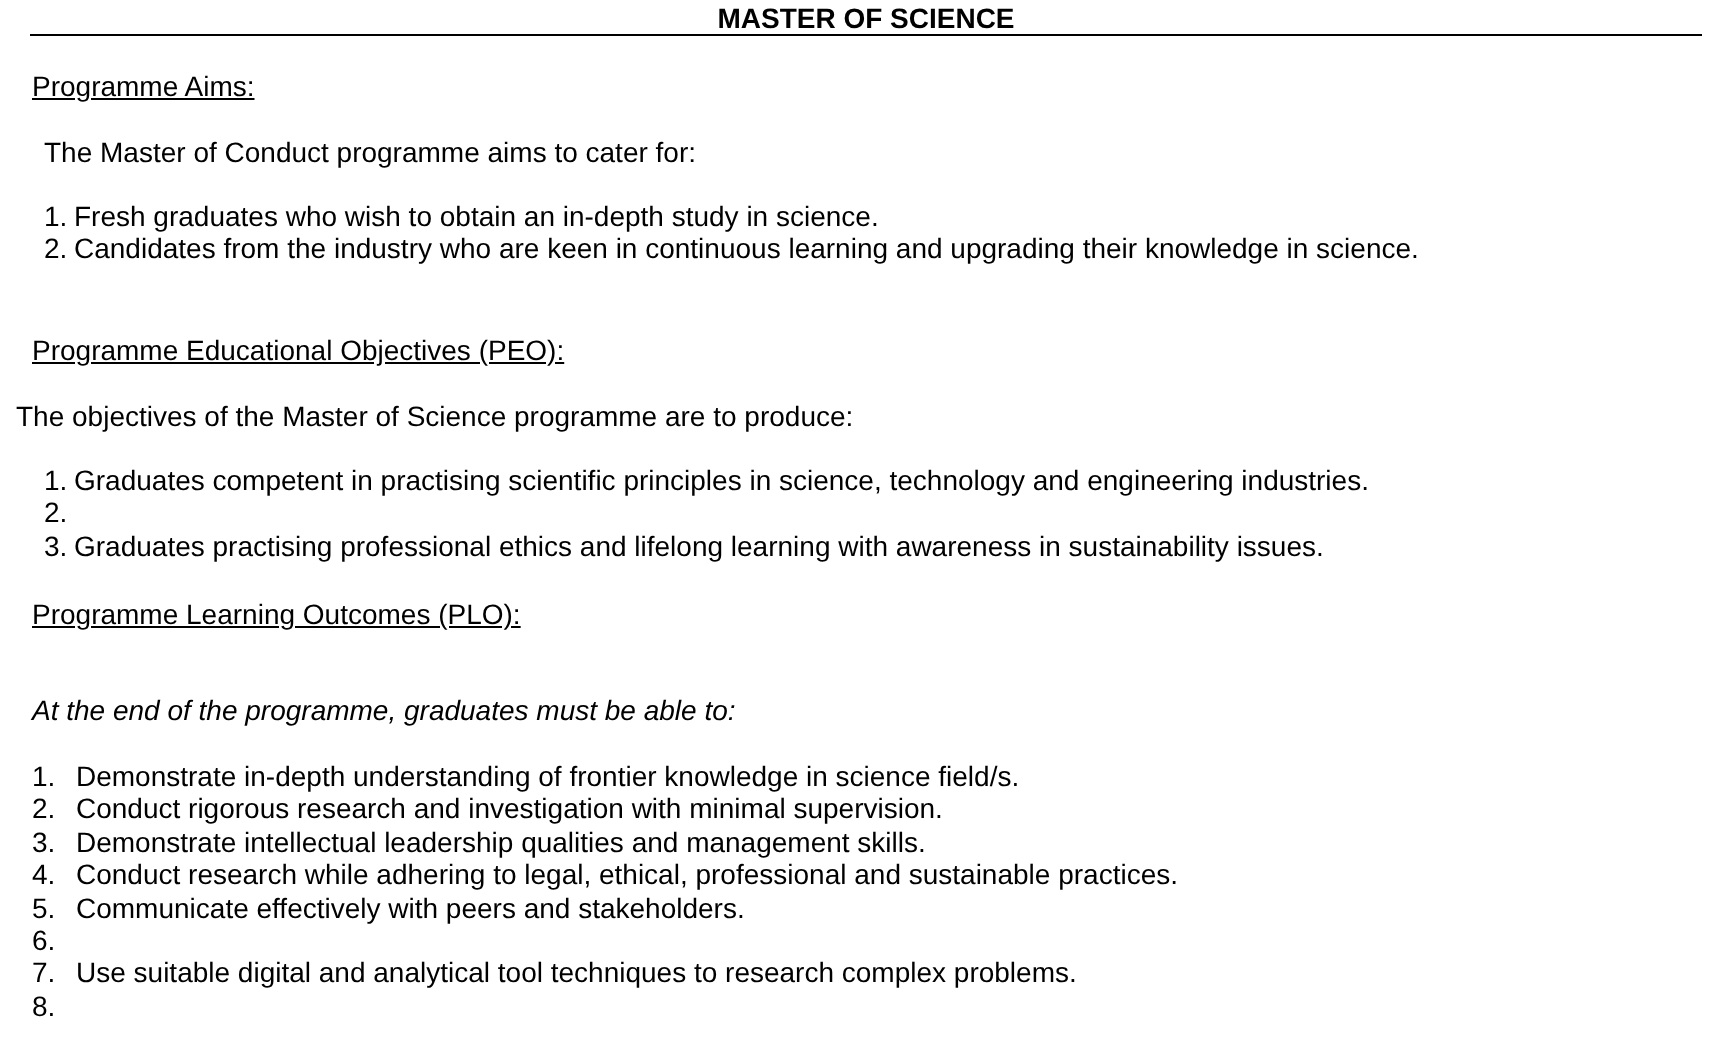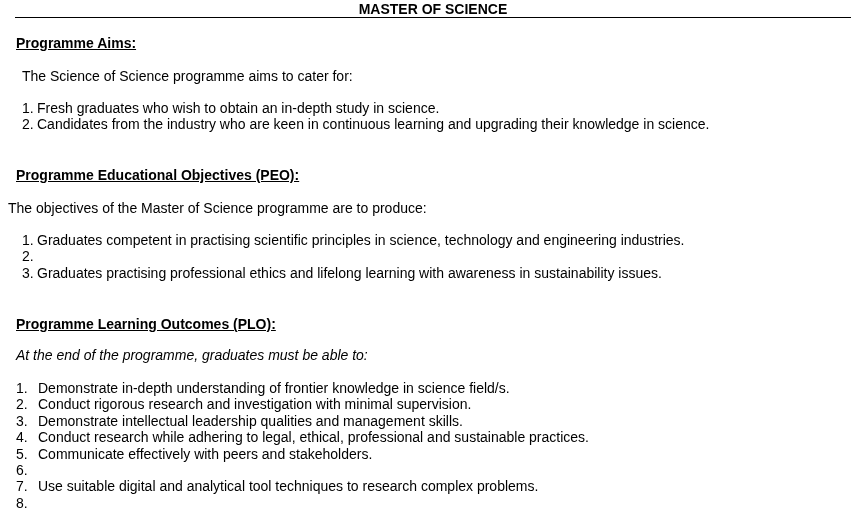--- a/index.html
+++ b/index.html
@@ -30,21 +30,21 @@
       position: absolute;
       top: 17px;
       left: 15px;
       width: 836px;
       height: 0;
       border-top: 1.5px solid #000;
     }
     .heading {
       position: absolute;
       left: 16px;
-      font-weight: bold;
+      font-weight: normal;
       text-decoration: underline;
       font-size: 14px;
       line-height: 16px;
     }
     .intro {
       position: absolute;
       font-size: 14px;
       line-height: 16px;
       white-space: nowrap;
     }
@@ -71,21 +71,21 @@
       width: 22px;
     }
   </style>
 </head>
 <body>
 
 <div class="title">MASTER OF SCIENCE</div>
 <div class="title-rule"></div>
 
 <div class="heading" style="top:35px;">Programme Aims:</div>
-<div class="intro" style="top:68px; left:22px;">The Science of Science programme aims to cater for:</div>
+<div class="intro" style="top:68px; left:22px;">The Master of Conduct programme aims to cater for:</div>
 <ul class="list tight" style="top:100px; left:22px;">
   <li>
     <span class="num">1.</span>
     <span>Fresh graduates who wish to obtain an in-depth study in science.</span>
   </li>
   <li>
     <span class="num">2.</span>
     <span>Candidates from the industry who are keen in continuous learning and upgrading their knowledge in science.</span>
   </li>
 </ul>
@@ -99,21 +99,21 @@
   </li>
   <li>
     <span class="num">2.</span>
   </li>
   <li>
     <span class="num">3.</span>
     <span>Graduates practising professional ethics and lifelong learning with awareness in sustainability issues.</span>
   </li>
 </ul>
 
-<div class="heading" style="top:316px;">Programme Learning Outcomes (PLO):</div>
+<div class="heading" style="top:299px;">Programme Learning Outcomes (PLO):</div>
 <div class="intro" style="top:347px; left:16px;font-style:italic;">At the end of the programme, graduates must be able to:</div>
 <ul class="list wide" style="top:380px; left:16px;">
   <li>
     <span class="num">1.</span>
     <span>Demonstrate in-depth understanding of frontier knowledge in science field/s.</span>
   </li>
   <li>
     <span class="num">2.</span>
     <span>Conduct rigorous research and investigation with minimal supervision.</span>
   </li>

